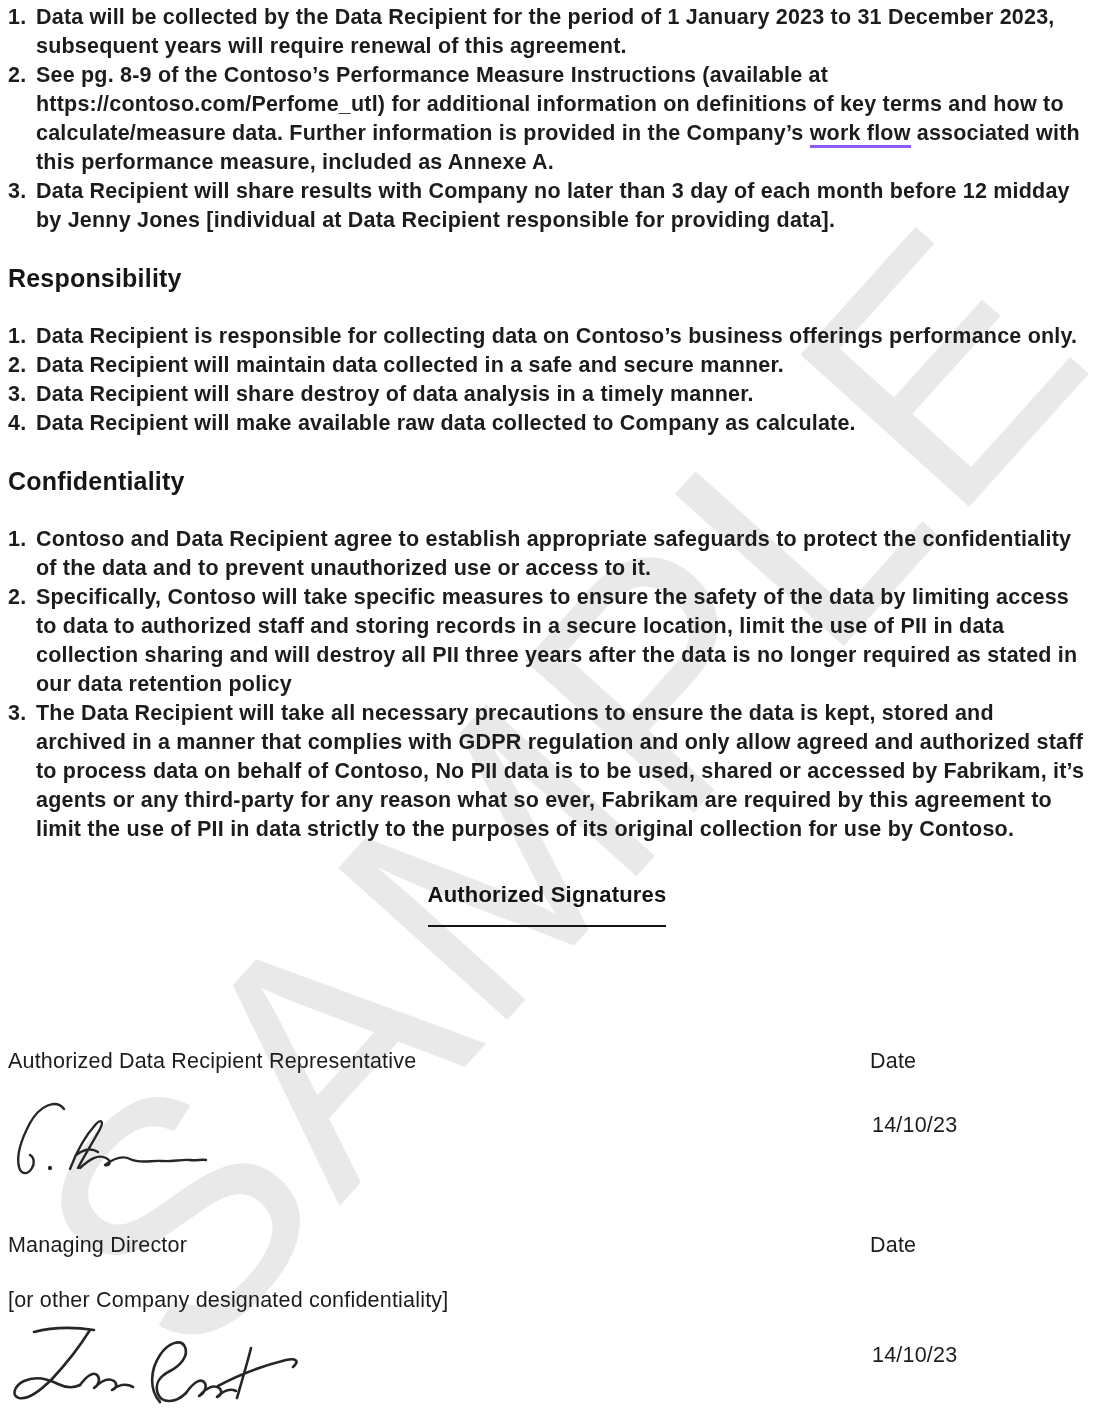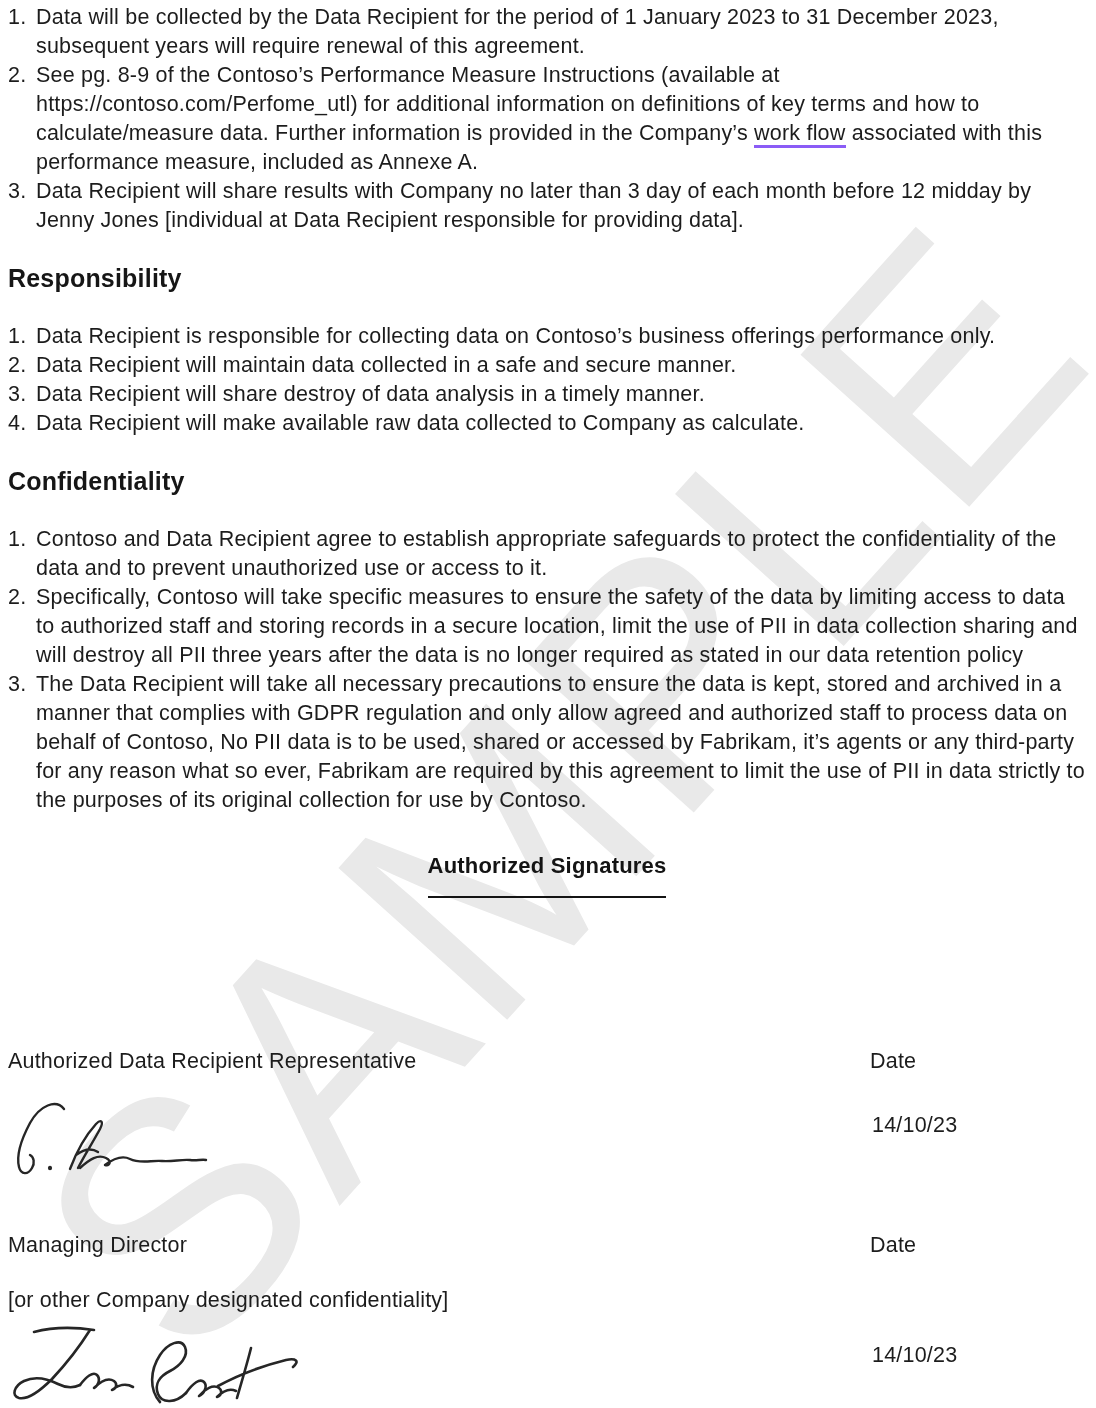--- a/index.html
+++ b/index.html
@@ -37,20 +37,21 @@
   ol.doc-list {
     list-style: none;
     counter-reset: n;
     margin: 0;
     padding: 0;
   }
   ol.doc-list > li {
     counter-increment: n;
     position: relative;
     padding-left: 28px;
+    font-weight: bold;
   }
   ol.doc-list > li::before {
     content: counter(n) ".";
     position: absolute;
     left: 0px;
     top: 0;
   }
   h2.section-heading {
     font-size: 25px;
     font-weight: 700;

